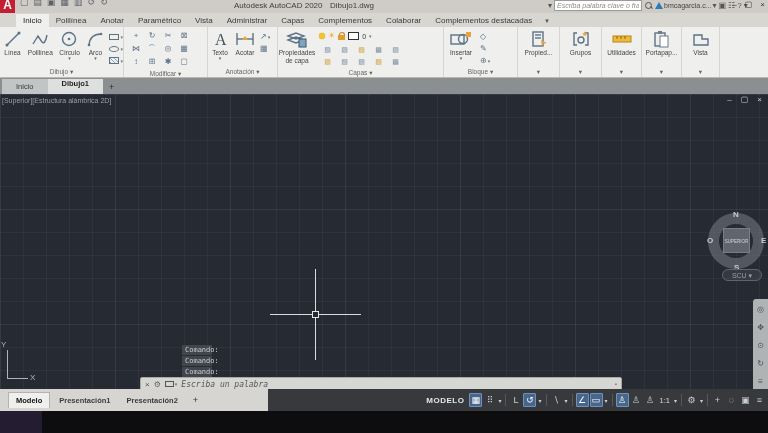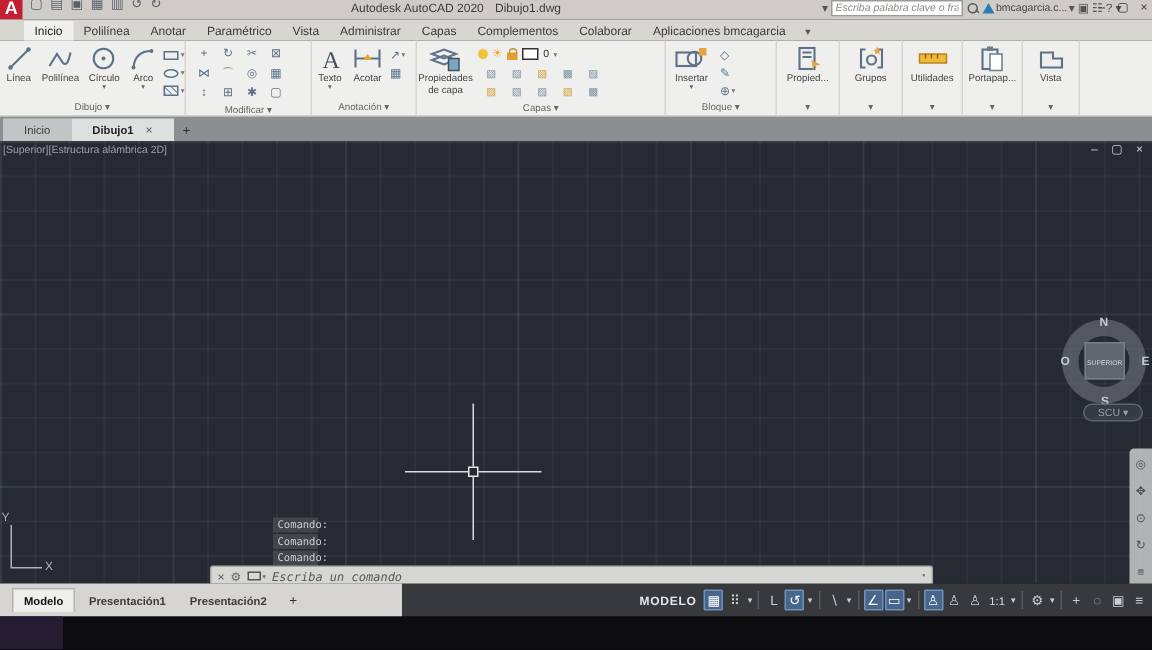--- a/index.html
+++ b/index.html
@@ -57,21 +57,21 @@
   .bulb { width:6px; height:6px; border-radius:50%; background:#f4c330; box-shadow:0 0 1px #c79a10; }
   .sun { color:#f0a828; font-size:8px; line-height:8px; }
   .capgrid { display:grid; grid-template-columns:repeat(5,17px); grid-auto-rows:12px; margin-top:2px; }
   .capgrid span { font-size:7px; color:#7b8ea0; text-align:center; line-height:11px; }
   .capgrid span:nth-child(3n) { color:#cf9c3a; }
 
   
   .filetabs { position:absolute; left:0; top:78px; width:768px; height:16px; background:#8b8f92; display:flex; align-items:flex-end; }
   .ftab { height:15px; padding:0 14px; font-size:7.5px; display:flex; align-items:center; gap:8px; }
   .ftab.inactive { background:#c2c4c5; color:#3a3a3a; margin-left:2px; }
-  .ftab.active { background:#dedfdf; color:#1f1f1f; font-weight:bold; }
+  .ftab.active { background:#dedfdf; color:#1f1f1f; font-weight:bold;flex-direction:column; }
   .ftab .fx { font-weight:normal; color:#555; font-size:8px; }
   .fplus { margin-left:6px; font-size:9px; color:#2f2f2f; padding-bottom:2px; }
 
   
   .canvas { position:absolute; left:0; top:94px; width:768px; height:295px;
     background-color:#262a32;
     background-image:
       linear-gradient(rgba(255,255,255,0.04) 1px, transparent 1px),
       linear-gradient(90deg, rgba(255,255,255,0.04) 1px, transparent 1px),
       linear-gradient(rgba(140,160,200,0.07) 1px, transparent 1px),
@@ -168,21 +168,21 @@
   <div class="rtabs">
     <span class="rtab active">Inicio</span>
     <span class="rtab">Polilínea</span>
     <span class="rtab">Anotar</span>
     <span class="rtab">Paramétrico</span>
     <span class="rtab">Vista</span>
     <span class="rtab">Administrar</span>
     <span class="rtab">Capas</span>
     <span class="rtab">Complementos</span>
     <span class="rtab">Colaborar</span>
-    <span class="rtab">Aplicaciones bmcagarcia</span>
+    <span class="rtab">Complementos destacadas</span>
     <span class="rtab-caret">▾</span>
   </div>
 
   <div class="ribbon">
 
     <div class="panel" style="width:124px">
       <div class="panel-body">
         <div class="bigbtn" style="width:27px">
           <svg width="18" height="18">
               <line class="ln" x1="3" y1="15" x2="15" y2="3"></line>
@@ -470,21 +470,21 @@
     <div class="chip" style="top:262px">Comando:</div>
     <div class="chip" style="top:273px">Comando:</div>
 
     <div class="cmdbar">
       <span class="cx">×</span>
       <span class="cwrench">⚙</span>
       <span class="cmd-recent">
         <span class="shape-rect"></span>
         <span class="scaret">▾</span>
       </span>
-      <span class="cmdprompt">Escriba un comando</span>
+      <span class="cmdprompt">Escriba un palabra</span>
       <span class="cmdgrip">▪</span>
     </div>
   </div>
 
   <div class="statusrow">
     <div class="laytabs">
       <span class="laytab active">Modelo</span>
       <span class="laytab">Presentación1</span>
       <span class="laytab">Presentación2</span>
       <span class="layplus">+</span>

